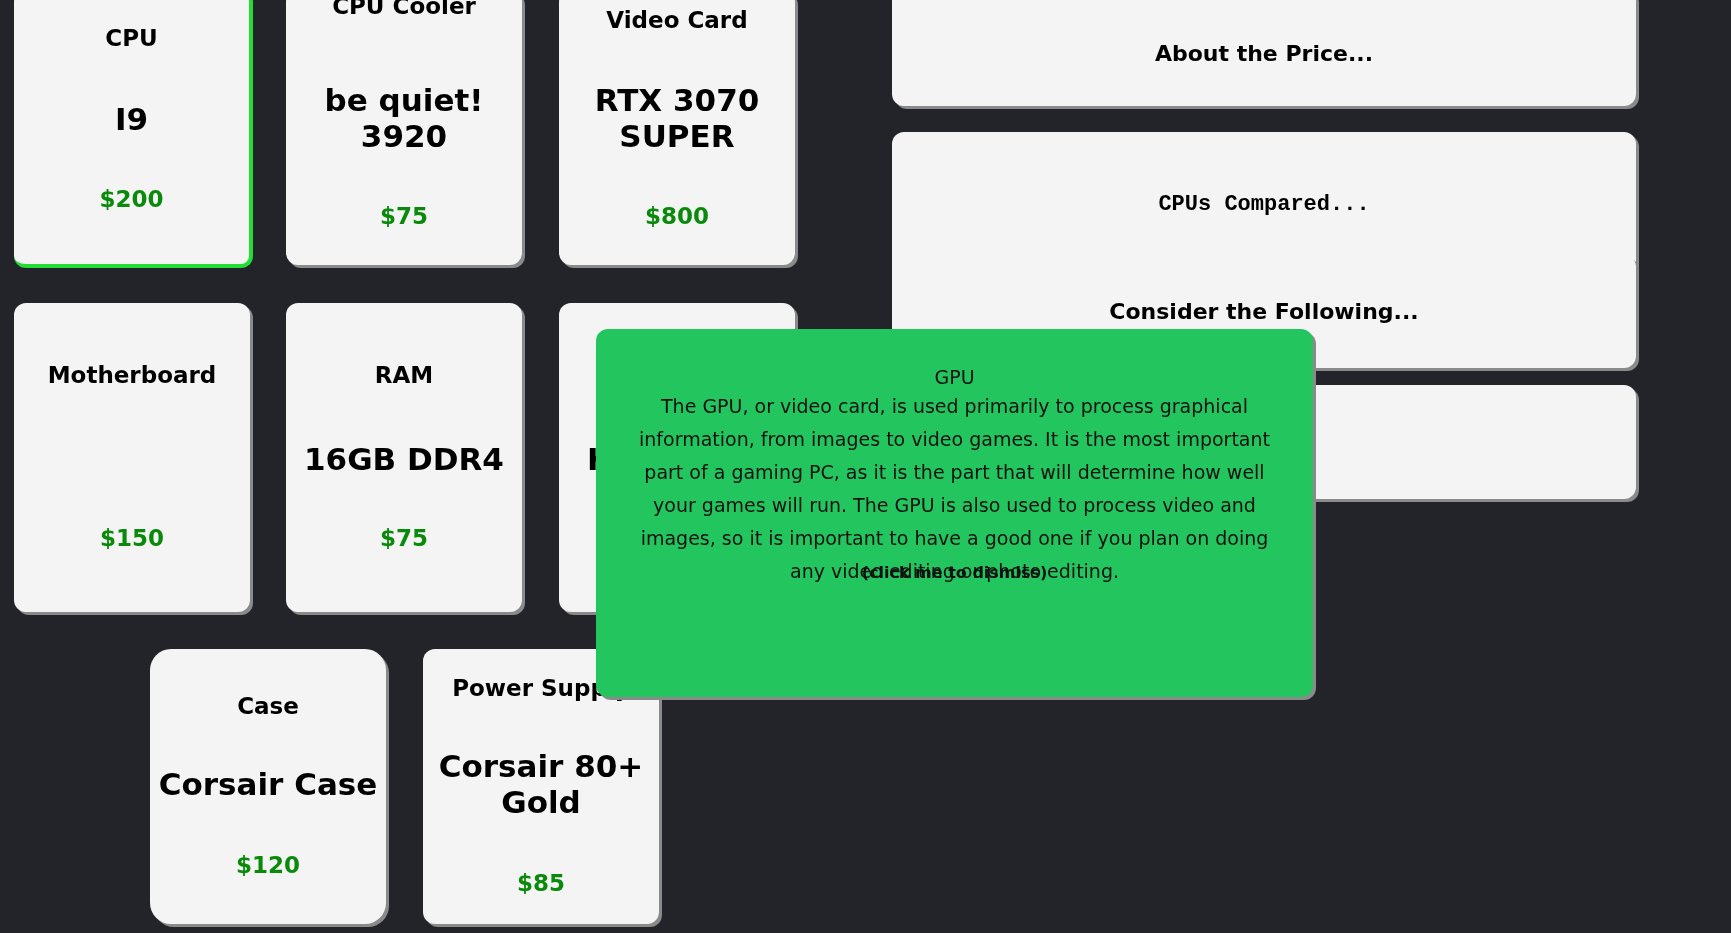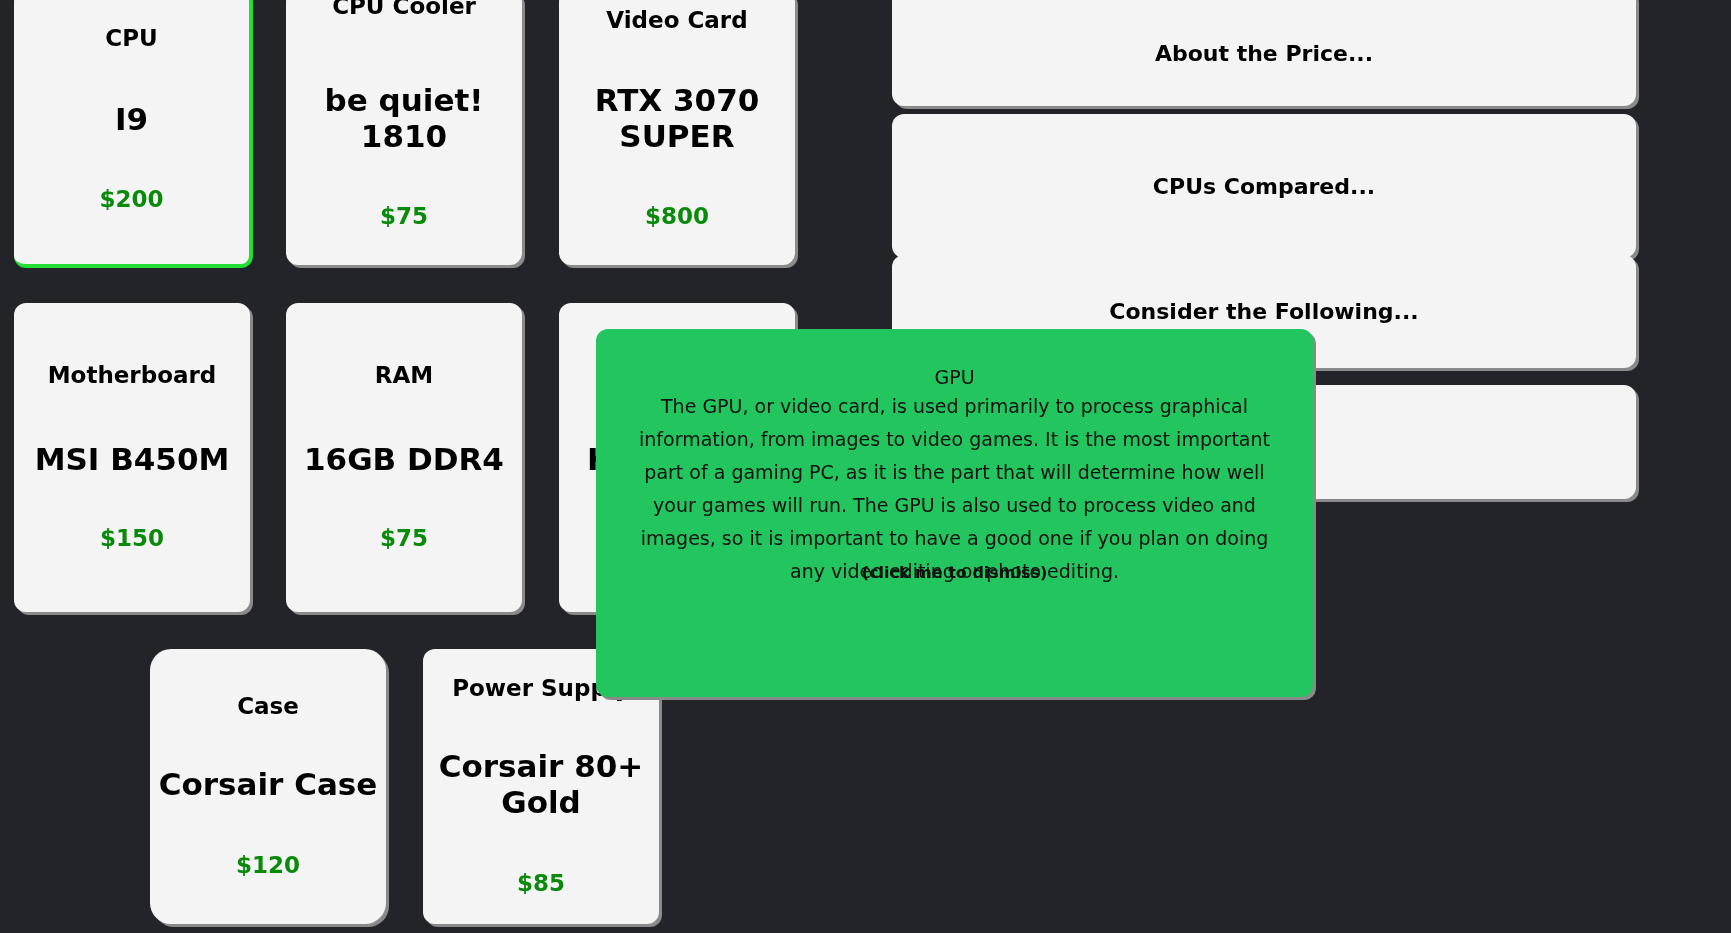--- a/index.html
+++ b/index.html
@@ -38,33 +38,32 @@
 <body>
 
 <div class="card selected" style="left:14px; top:-10px; height:278px; width:239px;">
   <div class="cat" style="top:35px;">CPU</div>
   <div class="name" style="top:111px;">I9</div>
   <div class="price" style="top:196px;">$200</div>
 </div>
 
 <div class="card" style="left:286px; top:-10px; height:275px; width:236px;">
   <div class="cat" style="top:3px;">CPU Cooler</div>
-  <div class="name" style="top:92px;">be quiet! 1810</div>
+  <div class="name" style="top:92px;">be quiet! 3920</div>
   <div class="price" style="top:213px;">$75</div>
 </div>
 
 <div class="card" style="left:559px; top:-10px; height:275px; width:236px;">
   <div class="cat" style="top:17px;">Video Card</div>
   <div class="name" style="top:92px;">RTX 3070 SUPER</div>
   <div class="price" style="top:213px;">$800</div>
 </div>
 
 <div class="card" style="left:14px; top:303px; height:309px; width:236px;">
   <div class="cat" style="top:59px;">Motherboard</div>
-  <div class="name" style="top:138px;">MSI B450M</div>
   <div class="price" style="top:222px;">$150</div>
 </div>
 
 <div class="card" style="left:286px; top:303px; height:309px; width:236px;">
   <div class="cat" style="top:59px;">RAM</div>
   <div class="name" style="top:138px;">16GB DDR4</div>
   <div class="price" style="top:222px;">$75</div>
 </div>
 
 <div class="card" style="left:559px; top:303px; height:309px; width:236px;">
@@ -79,21 +78,21 @@
 
 <div class="card" style="left:423px; top:649px; height:275px; width:236px;">
   <div class="cat" style="top:26px; white-space:nowrap;">Power Supply</div>
   <div class="name" style="top:99px;">Corsair 80+ Gold</div>
   <div class="price" style="top:221px;">$85</div>
 </div>
 
 <div class="side-btn" style="top:-12px; height:118px;">
   <span style="margin-top:12px;">About the Price...</span>
 </div>
-<div class="side-btn" style="top:114px; height:144px;">
+<div class="side-btn" style="top:132px; height:144px;font-family:Liberation Mono, monospace;">
   <span>CPUs Compared...</span>
 </div>
 <div class="side-btn" style="top:255px; height:113px;">
   <span>Consider the Following...</span>
 </div>
 <div class="side-btn" style="top:385px; height:114px;">
   <span></span>
 </div>
 
 <div class="modal">

